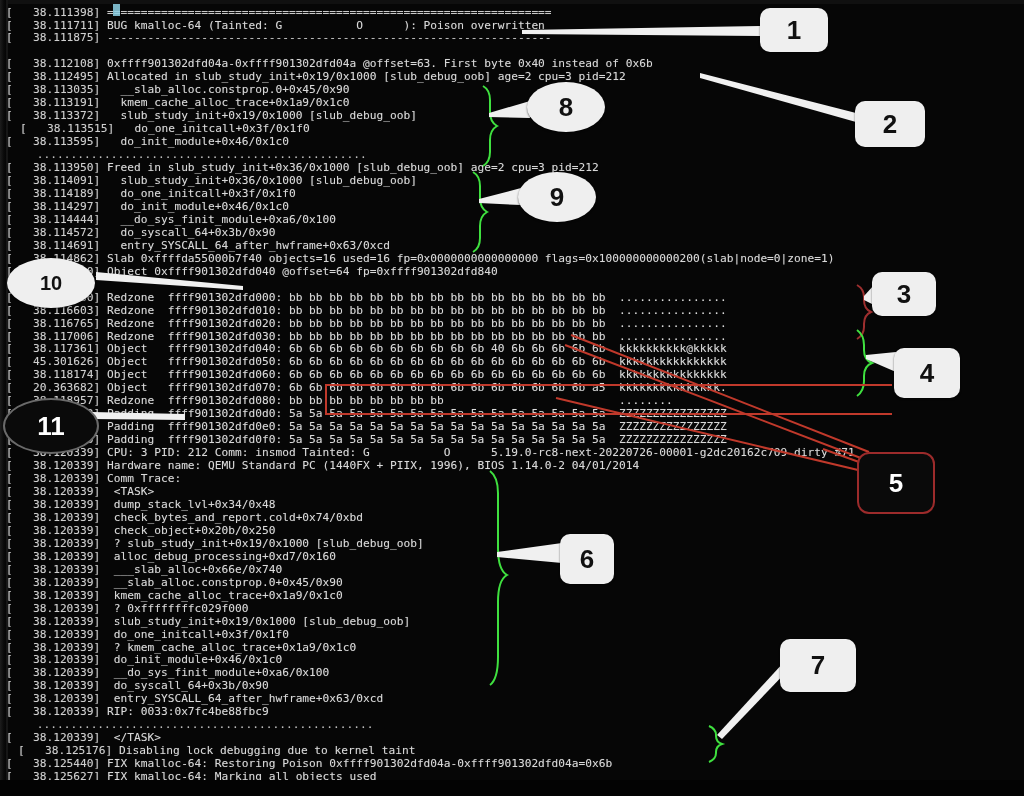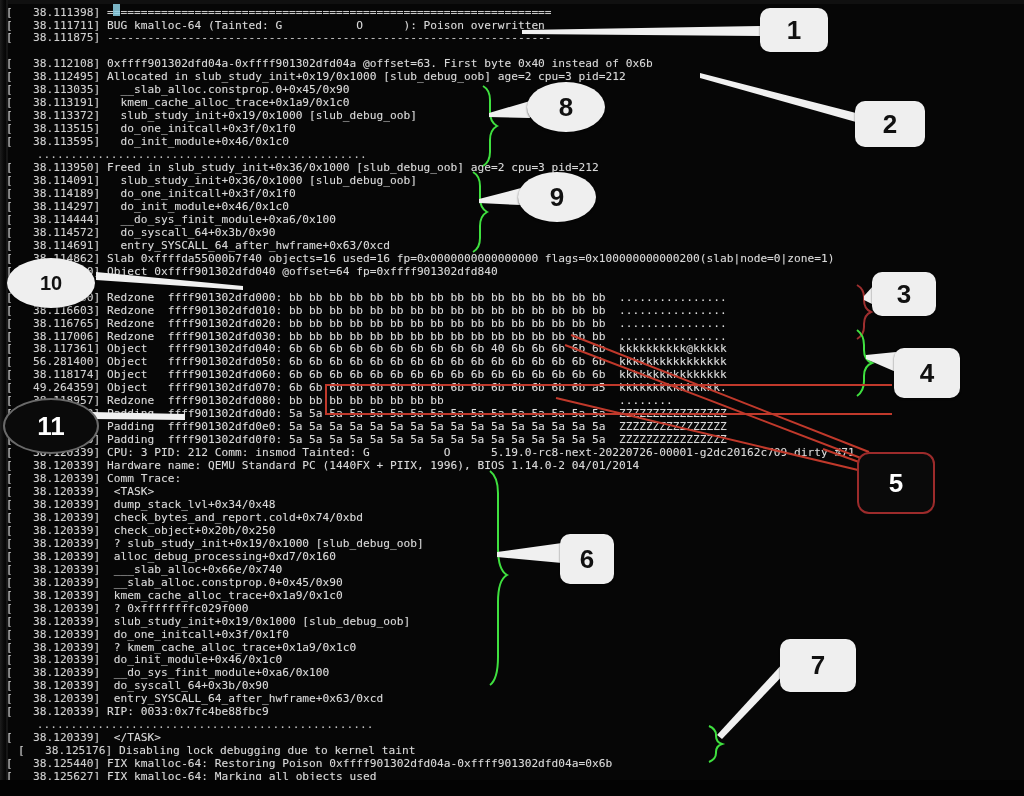--- a/index.html
+++ b/index.html
@@ -48,41 +48,41 @@
     <div id="lines">
         <div class="line sep" style="top: 6px; left: 6px;"><span class="ts">[   38.111398]</span> <span>==================================================================</span></div>
         <div class="line" style="top: 19px; left: 6px;"><span class="ts">[   38.111711]</span> <span>BUG kmalloc-64 (Tainted: G           O      ): Poison overwritten</span></div>
         <div class="line sep" style="top: 31px; left: 6px;"><span class="ts">[   38.111875]</span> <span>------------------------------------------------------------------</span></div>
         <div class="line" style="top: 44px; left: 6px;"><span class="ts"></span> <span></span></div>
         <div class="line" style="top: 57px; left: 6px;"><span class="ts">[   38.112108]</span> <span>0xffff901302dfd04a-0xffff901302dfd04a @offset=63. First byte 0x40 instead of 0x6b</span></div>
         <div class="line" style="top: 70px; left: 6px;"><span class="ts">[   38.112495]</span> <span>Allocated in slub_study_init+0x19/0x1000 [slub_debug_oob] age=2 cpu=3 pid=212</span></div>
         <div class="line" style="top: 83px; left: 6px;"><span class="ts">[   38.113035]</span> <span>  __slab_alloc.constprop.0+0x45/0x90</span></div>
         <div class="line" style="top: 96px; left: 6px;"><span class="ts">[   38.113191]</span> <span>  kmem_cache_alloc_trace+0x1a9/0x1c0</span></div>
         <div class="line" style="top: 109px; left: 6px;"><span class="ts">[   38.113372]</span> <span>  slub_study_init+0x19/0x1000 [slub_debug_oob]</span></div>
-        <div class="line" style="top: 122px; left: 6px;"><span class="ts">[   38.113515]</span> <span>  do_one_initcall+0x3f/0x1f0</span></div>
+        <div class="line" style="top: 122px; left: 20px;"><span class="ts">[   38.113515]</span> <span>  do_one_initcall+0x3f/0x1f0</span></div>
         <div class="line" style="top: 135px; left: 6px;"><span class="ts">[   38.113595]</span> <span>  do_init_module+0x46/0x1c0</span></div>
         <div class="line dots" style="top: 148px; left: 30px;"><span class="ts"></span> <span>.................................................</span></div>
         <div class="line" style="top: 161px; left: 6px;"><span class="ts">[   38.113950]</span> <span>Freed in slub_study_init+0x36/0x1000 [slub_debug_oob] age=2 cpu=3 pid=212</span></div>
         <div class="line" style="top: 174px; left: 6px;"><span class="ts">[   38.114091]</span> <span>  slub_study_init+0x36/0x1000 [slub_debug_oob]</span></div>
         <div class="line" style="top: 187px; left: 6px;"><span class="ts">[   38.114189]</span> <span>  do_one_initcall+0x3f/0x1f0</span></div>
         <div class="line" style="top: 200px; left: 6px;"><span class="ts">[   38.114297]</span> <span>  do_init_module+0x46/0x1c0</span></div>
         <div class="line" style="top: 213px; left: 6px;"><span class="ts">[   38.114444]</span> <span>  __do_sys_finit_module+0xa6/0x100</span></div>
         <div class="line" style="top: 226px; left: 6px;"><span class="ts">[   38.114572]</span> <span>  do_syscall_64+0x3b/0x90</span></div>
         <div class="line" style="top: 239px; left: 6px; text-align: right;"><span class="ts">[   38.114691]</span> <span>  entry_SYSCALL_64_after_hwframe+0x63/0xcd</span></div>
         <div class="line" style="top: 252px; left: 6px;"><span class="ts">[   38.114862]</span> <span>Slab 0xffffda55000b7f40 objects=16 used=16 fp=0x0000000000000000 flags=0x100000000000200(slab|node=0|zone=1)</span></div>
         <div class="line" style="top: 265px; left: 6px;"><span class="ts">[   38.115590]</span> <span>Object 0xffff901302dfd040 @offset=64 fp=0xffff901302dfd840</span></div>
         <div class="line" style="top: 278px; left: 6px;"><span class="ts"></span> <span></span></div>
         <div class="line" style="top: 291px; left: 6px;"><span class="ts">[   38.116460]</span> <span>Redzone  ffff901302dfd000: bb bb bb bb bb bb bb bb bb bb bb bb bb bb bb bb  ................</span></div>
         <div class="line" style="top: 304px; left: 6px;"><span class="ts">[   38.116603]</span> <span>Redzone  ffff901302dfd010: bb bb bb bb bb bb bb bb bb bb bb bb bb bb bb bb  ................</span></div>
         <div class="line" style="top: 317px; left: 6px;"><span class="ts">[   38.116765]</span> <span>Redzone  ffff901302dfd020: bb bb bb bb bb bb bb bb bb bb bb bb bb bb bb bb  ................</span></div>
         <div class="line" style="top: 330px; left: 6px;"><span class="ts">[   38.117006]</span> <span>Redzone  ffff901302dfd030: bb bb bb bb bb bb bb bb bb bb bb bb bb bb bb bb  ................</span></div>
         <div class="line" style="top: 342px; left: 6px;"><span class="ts">[   38.117361]</span> <span>Object   ffff901302dfd040: 6b 6b 6b 6b 6b 6b 6b 6b 6b 6b 40 6b 6b 6b 6b 6b  kkkkkkkkkk@kkkkk</span></div>
-        <div class="line" style="top: 355px; left: 6px;"><span class="ts">[   56.281400]</span> <span>Object   ffff901302dfd050: 6b 6b 6b 6b 6b 6b 6b 6b 6b 6b 6b 6b 6b 6b 6b 6b  kkkkkkkkkkkkkkkk</span></div>
+        <div class="line" style="top: 355px; left: 6px;"><span class="ts">[   45.301626]</span> <span>Object   ffff901302dfd050: 6b 6b 6b 6b 6b 6b 6b 6b 6b 6b 6b 6b 6b 6b 6b 6b  kkkkkkkkkkkkkkkk</span></div>
         <div class="line" style="top: 368px; left: 6px;"><span class="ts">[   38.118174]</span> <span>Object   ffff901302dfd060: 6b 6b 6b 6b 6b 6b 6b 6b 6b 6b 6b 6b 6b 6b 6b 6b  kkkkkkkkkkkkkkkk</span></div>
-        <div class="line" style="top: 381px; left: 6px;"><span class="ts">[   49.264359]</span> <span>Object   ffff901302dfd070: 6b 6b 6b 6b 6b 6b 6b 6b 6b 6b 6b 6b 6b 6b 6b a5  kkkkkkkkkkkkkkk.</span></div>
+        <div class="line" style="top: 381px; left: 6px;"><span class="ts">[   20.363682]</span> <span>Object   ffff901302dfd070: 6b 6b 6b 6b 6b 6b 6b 6b 6b 6b 6b 6b 6b 6b 6b a5  kkkkkkkkkkkkkkk.</span></div>
         <div class="line" style="top: 394px; left: 6px;"><span class="ts">[   38.118957]</span> <span>Redzone  ffff901302dfd080: bb bb bb bb bb bb bb bb                          ........</span></div>
         <div class="line" style="top: 407px; left: 6px;"><span class="ts">[   38.119432]</span> <span>Padding  ffff901302dfd0d0: 5a 5a 5a 5a 5a 5a 5a 5a 5a 5a 5a 5a 5a 5a 5a 5a  ZZZZZZZZZZZZZZZZ</span></div>
         <div class="line" style="top: 420px; left: 6px;"><span class="ts">[   38.119670]</span> <span>Padding  ffff901302dfd0e0: 5a 5a 5a 5a 5a 5a 5a 5a 5a 5a 5a 5a 5a 5a 5a 5a  ZZZZZZZZZZZZZZZZ</span></div>
         <div class="line" style="top: 433px; left: 6px;"><span class="ts">[   38.119890]</span> <span>Padding  ffff901302dfd0f0: 5a 5a 5a 5a 5a 5a 5a 5a 5a 5a 5a 5a 5a 5a 5a 5a  ZZZZZZZZZZZZZZZZ</span></div>
         <div class="line" style="top: 446px; left: 6px;"><span class="ts">[   38.120339]</span> <span>CPU: 3 PID: 212 Comm: insmod Tainted: G           O      5.19.0-rc8-next-20220726-00001-g2dc20162c709-dirty #71</span></div>
         <div class="line" style="top: 459px; left: 6px;"><span class="ts">[   38.120339]</span> <span>Hardware name: QEMU Standard PC (1440FX + PIIX, 1996), BIOS 1.14.0-2 04/01/2014</span></div>
         <div class="line" style="top: 472px; left: 6px;"><span class="ts">[   38.120339]</span> <span>Comm Trace:</span></div>
         <div class="line" style="top: 485px; left: 6px;"><span class="ts">[   38.120339]</span> <span> &lt;TASK&gt;</span></div>
         <div class="line" style="top: 498px; left: 6px;"><span class="ts">[   38.120339]</span> <span> dump_stack_lvl+0x34/0x48</span></div>
         <div class="line" style="top: 511px; left: 6px;"><span class="ts">[   38.120339]</span> <span> check_bytes_and_report.cold+0x74/0xbd</span></div>

